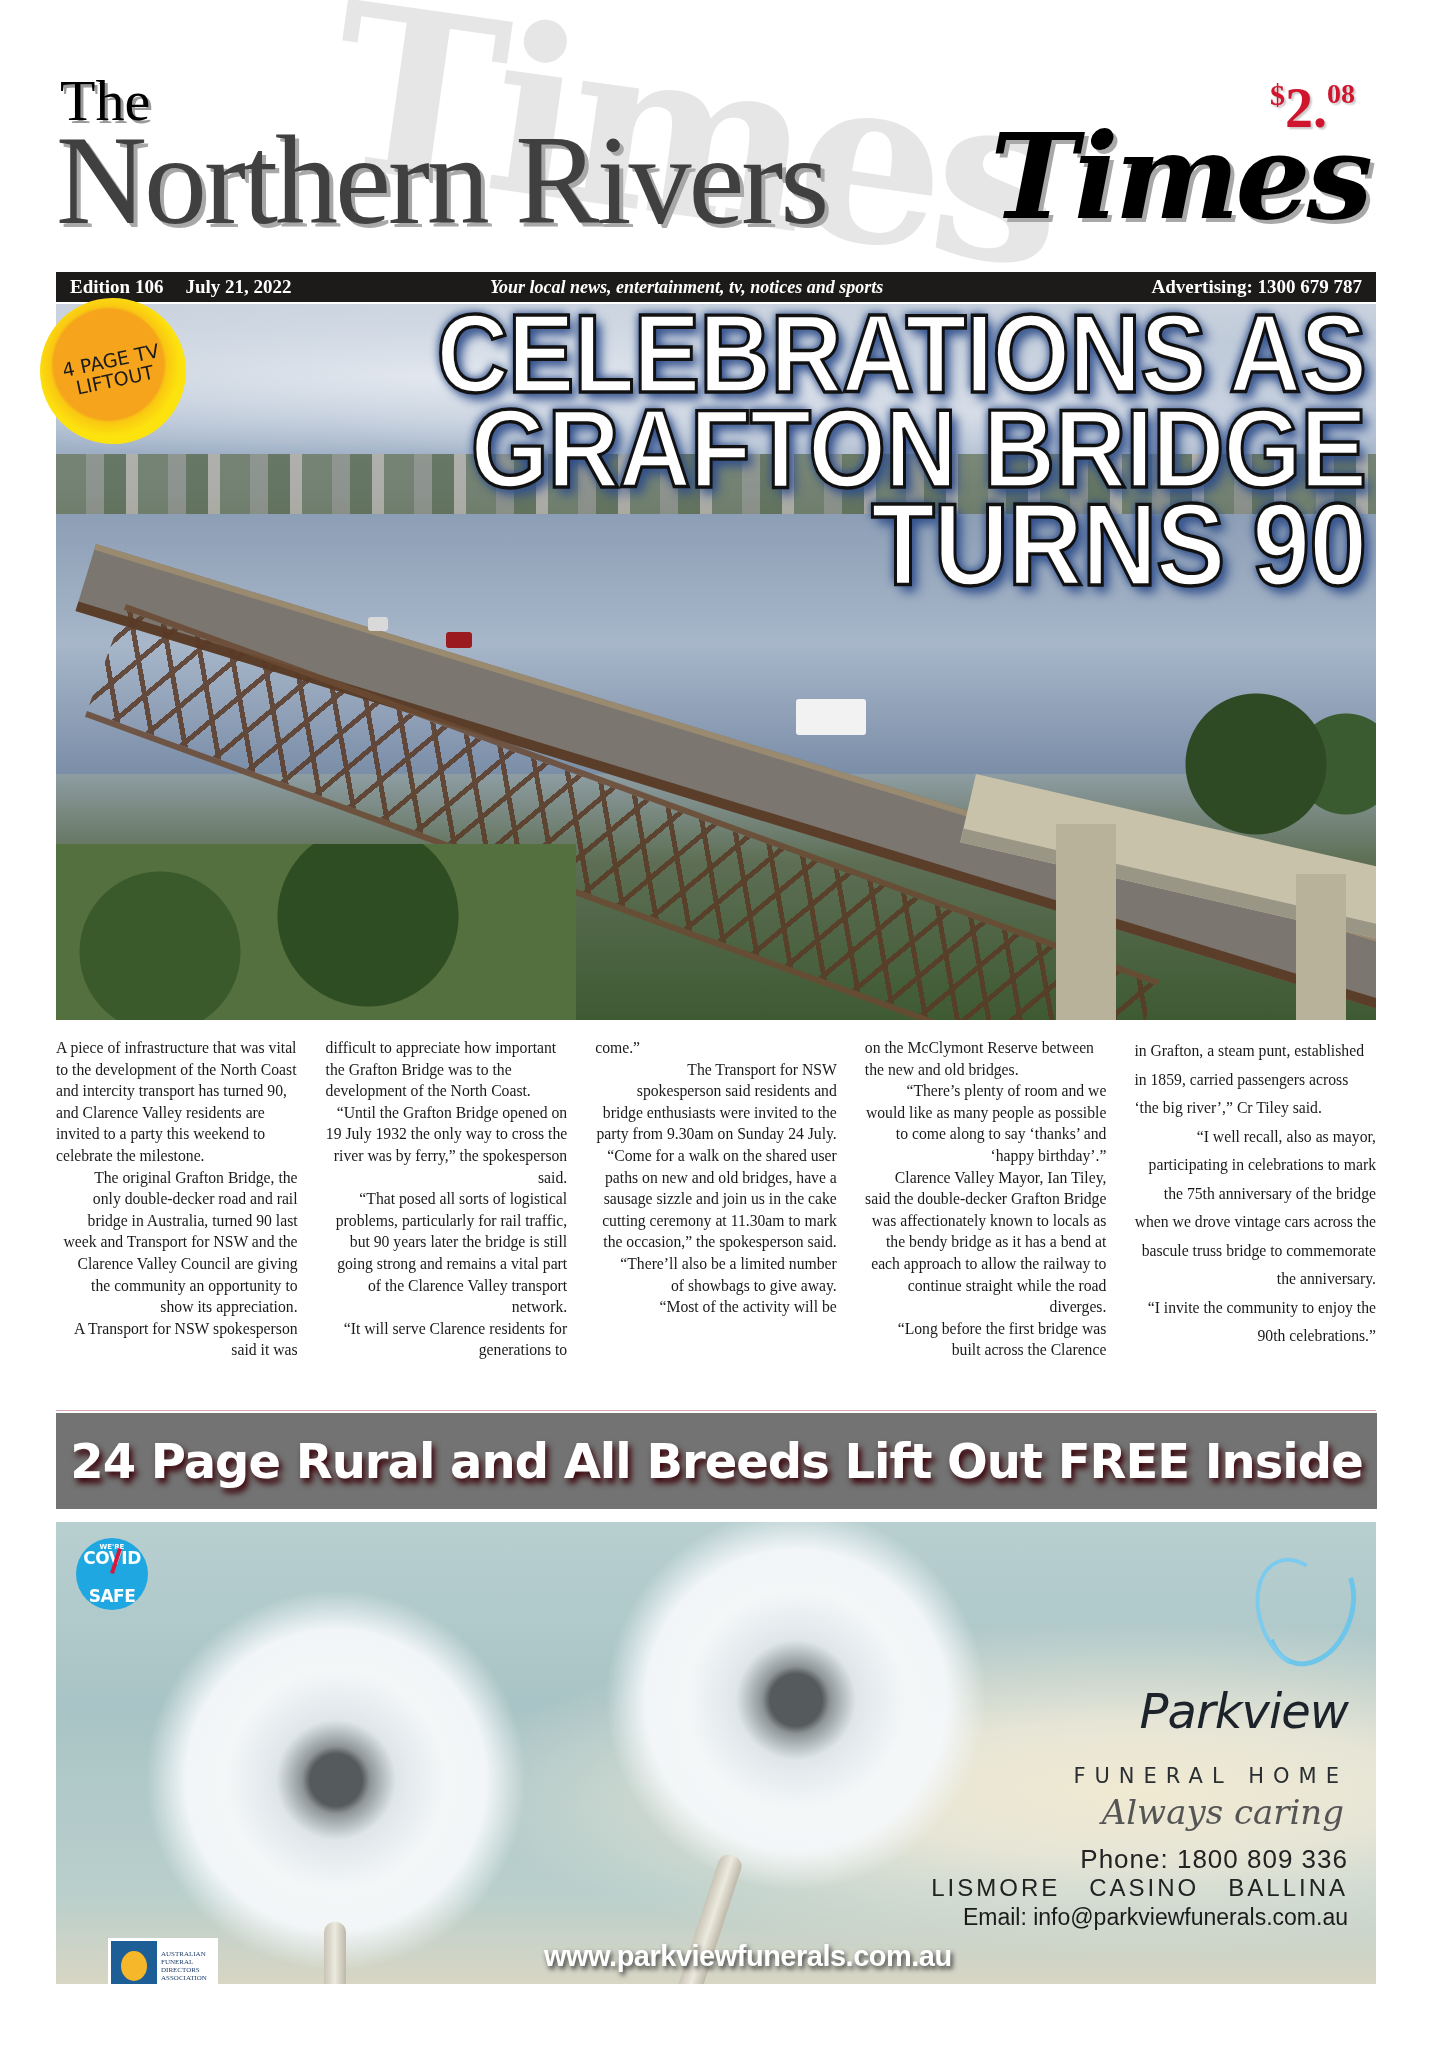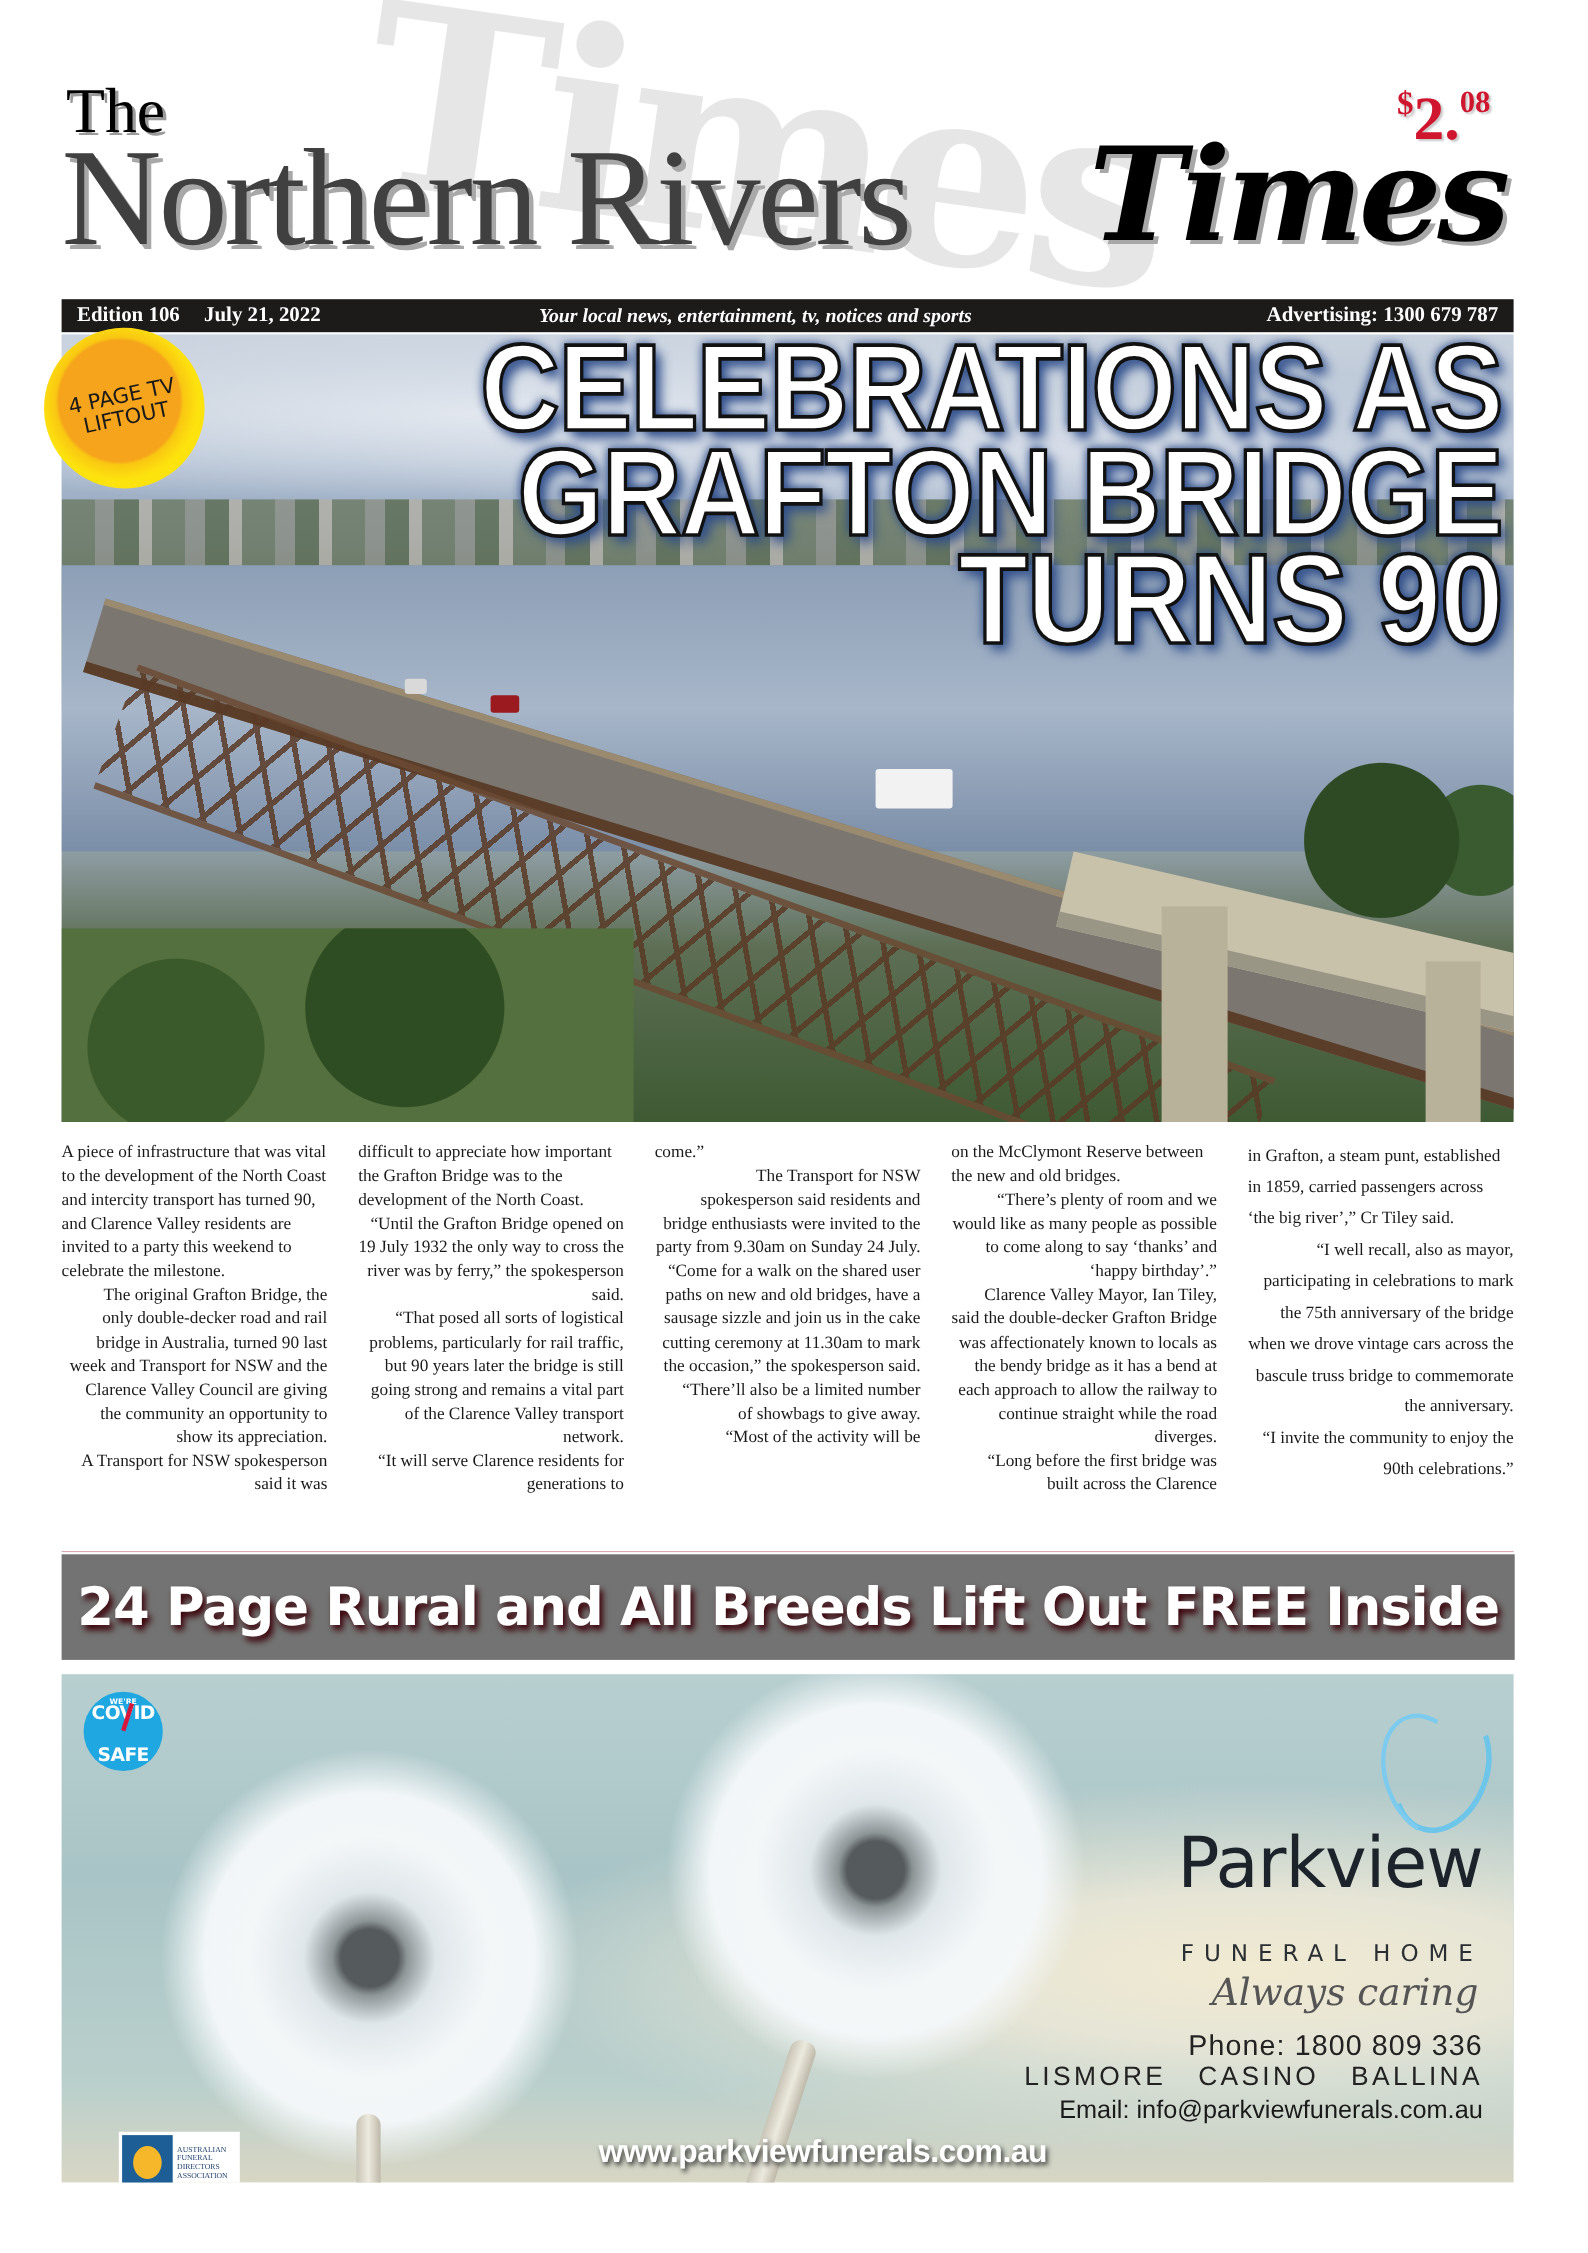--- a/index.html
+++ b/index.html
@@ -159,21 +159,21 @@
   .afda-logo .txt { font-family: "Liberation Serif", serif; font-size: 7px; line-height: 1.15; color: #1e3f6b; margin-left: 4px; }
 
   .pv-logo-ring {
     position: absolute; left: 1212px; top: 28px; width: 86px; height: 118px; border-radius: 50%;
     border: 5px solid #6ec5ea; border-left-color: transparent; border-top-color: transparent; transform: rotate(20deg);
   }
   .pv-logo-ring2 {
     position: absolute; left: 1202px; top: 34px; width: 80px; height: 116px; border-radius: 50%;
     border: 4px solid #7ccbee; border-right-color: transparent; border-bottom-color: transparent; transform: rotate(-20deg);
   }
-  .pv-name { position: absolute; right: 28px; top: 140px; font-family: "DejaVu Sans", sans-serif; font-size: 64px; font-weight: normal; color: #1c232b; letter-spacing: -1px; line-height: 1; }
+  .pv-name { position: absolute; right: 28px; top: 165px; font-family: "DejaVu Sans", sans-serif; font-size: 48px; font-weight: normal; color: #1c232b; letter-spacing: -1px; line-height: 1; font-style: italic; }
   .pv-sub { position: absolute; right: 28px; top: 242px; font-family: "DejaVu Sans", sans-serif; font-size: 21px; color: #2a2f33; letter-spacing: 9px; }
   .pv-tag { position: absolute; right: 32px; top: 270px; font-family: "DejaVu Serif", serif; font-style: italic; font-size: 34px; color: #555; }
   .pv-phone { position: absolute; right: 28px; top: 322px; font-family: "Liberation Sans", sans-serif; font-size: 26px; color: #222; letter-spacing: 1px; }
   .pv-towns { position: absolute; right: 28px; top: 352px; font-family: "Liberation Sans", sans-serif; font-size: 24px; color: #222; letter-spacing: 3px; }
   .pv-email { position: absolute; right: 28px; top: 382px; font-family: "Liberation Sans", sans-serif; font-size: 23px; color: #1a1a1a; }
   .pv-web {
     position: absolute; left: 488px; top: 418px; font-family: "Liberation Sans", sans-serif; font-weight: bold; font-size: 29px; color: #fff;
     text-shadow: 2px 3px 5px #333; letter-spacing: -0.5px;
   }
 </style>

